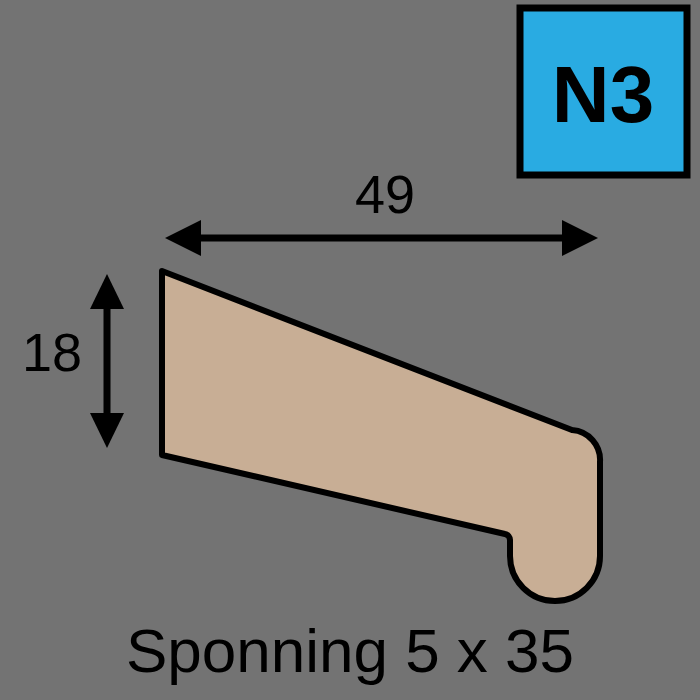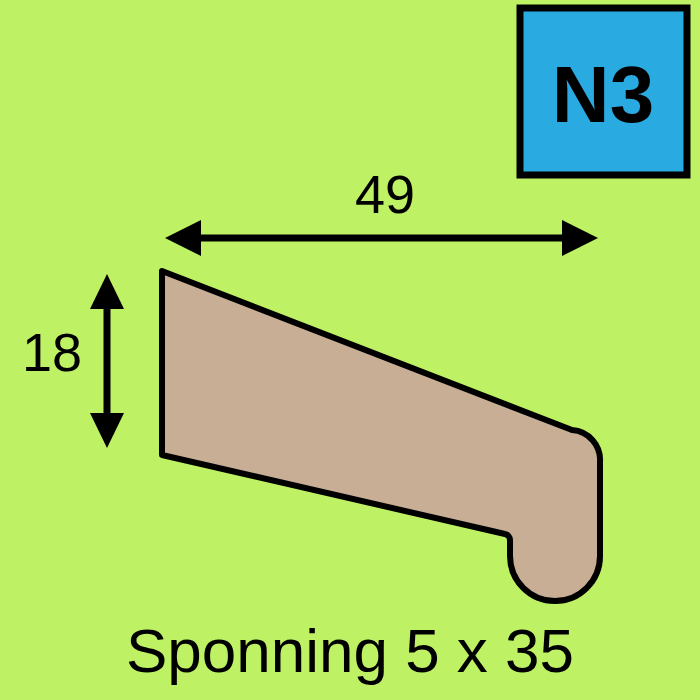--- a/index.html
+++ b/index.html
@@ -10,21 +10,21 @@
   body {
     width: 700px;
     height: 700px;
     font-family: "Liberation Sans", sans-serif;
     overflow: hidden;
   }
   #stage {
     position: relative;
     width: 700px;
     height: 700px;
-    background: #bef264;
+    background: #737373;
   }
   #drawing {
     position: absolute;
     left: 0;
     top: 0;
     width: 700px;
     height: 700px;
   }
   .dim-text {
     font-family: "Liberation Sans", sans-serif;

